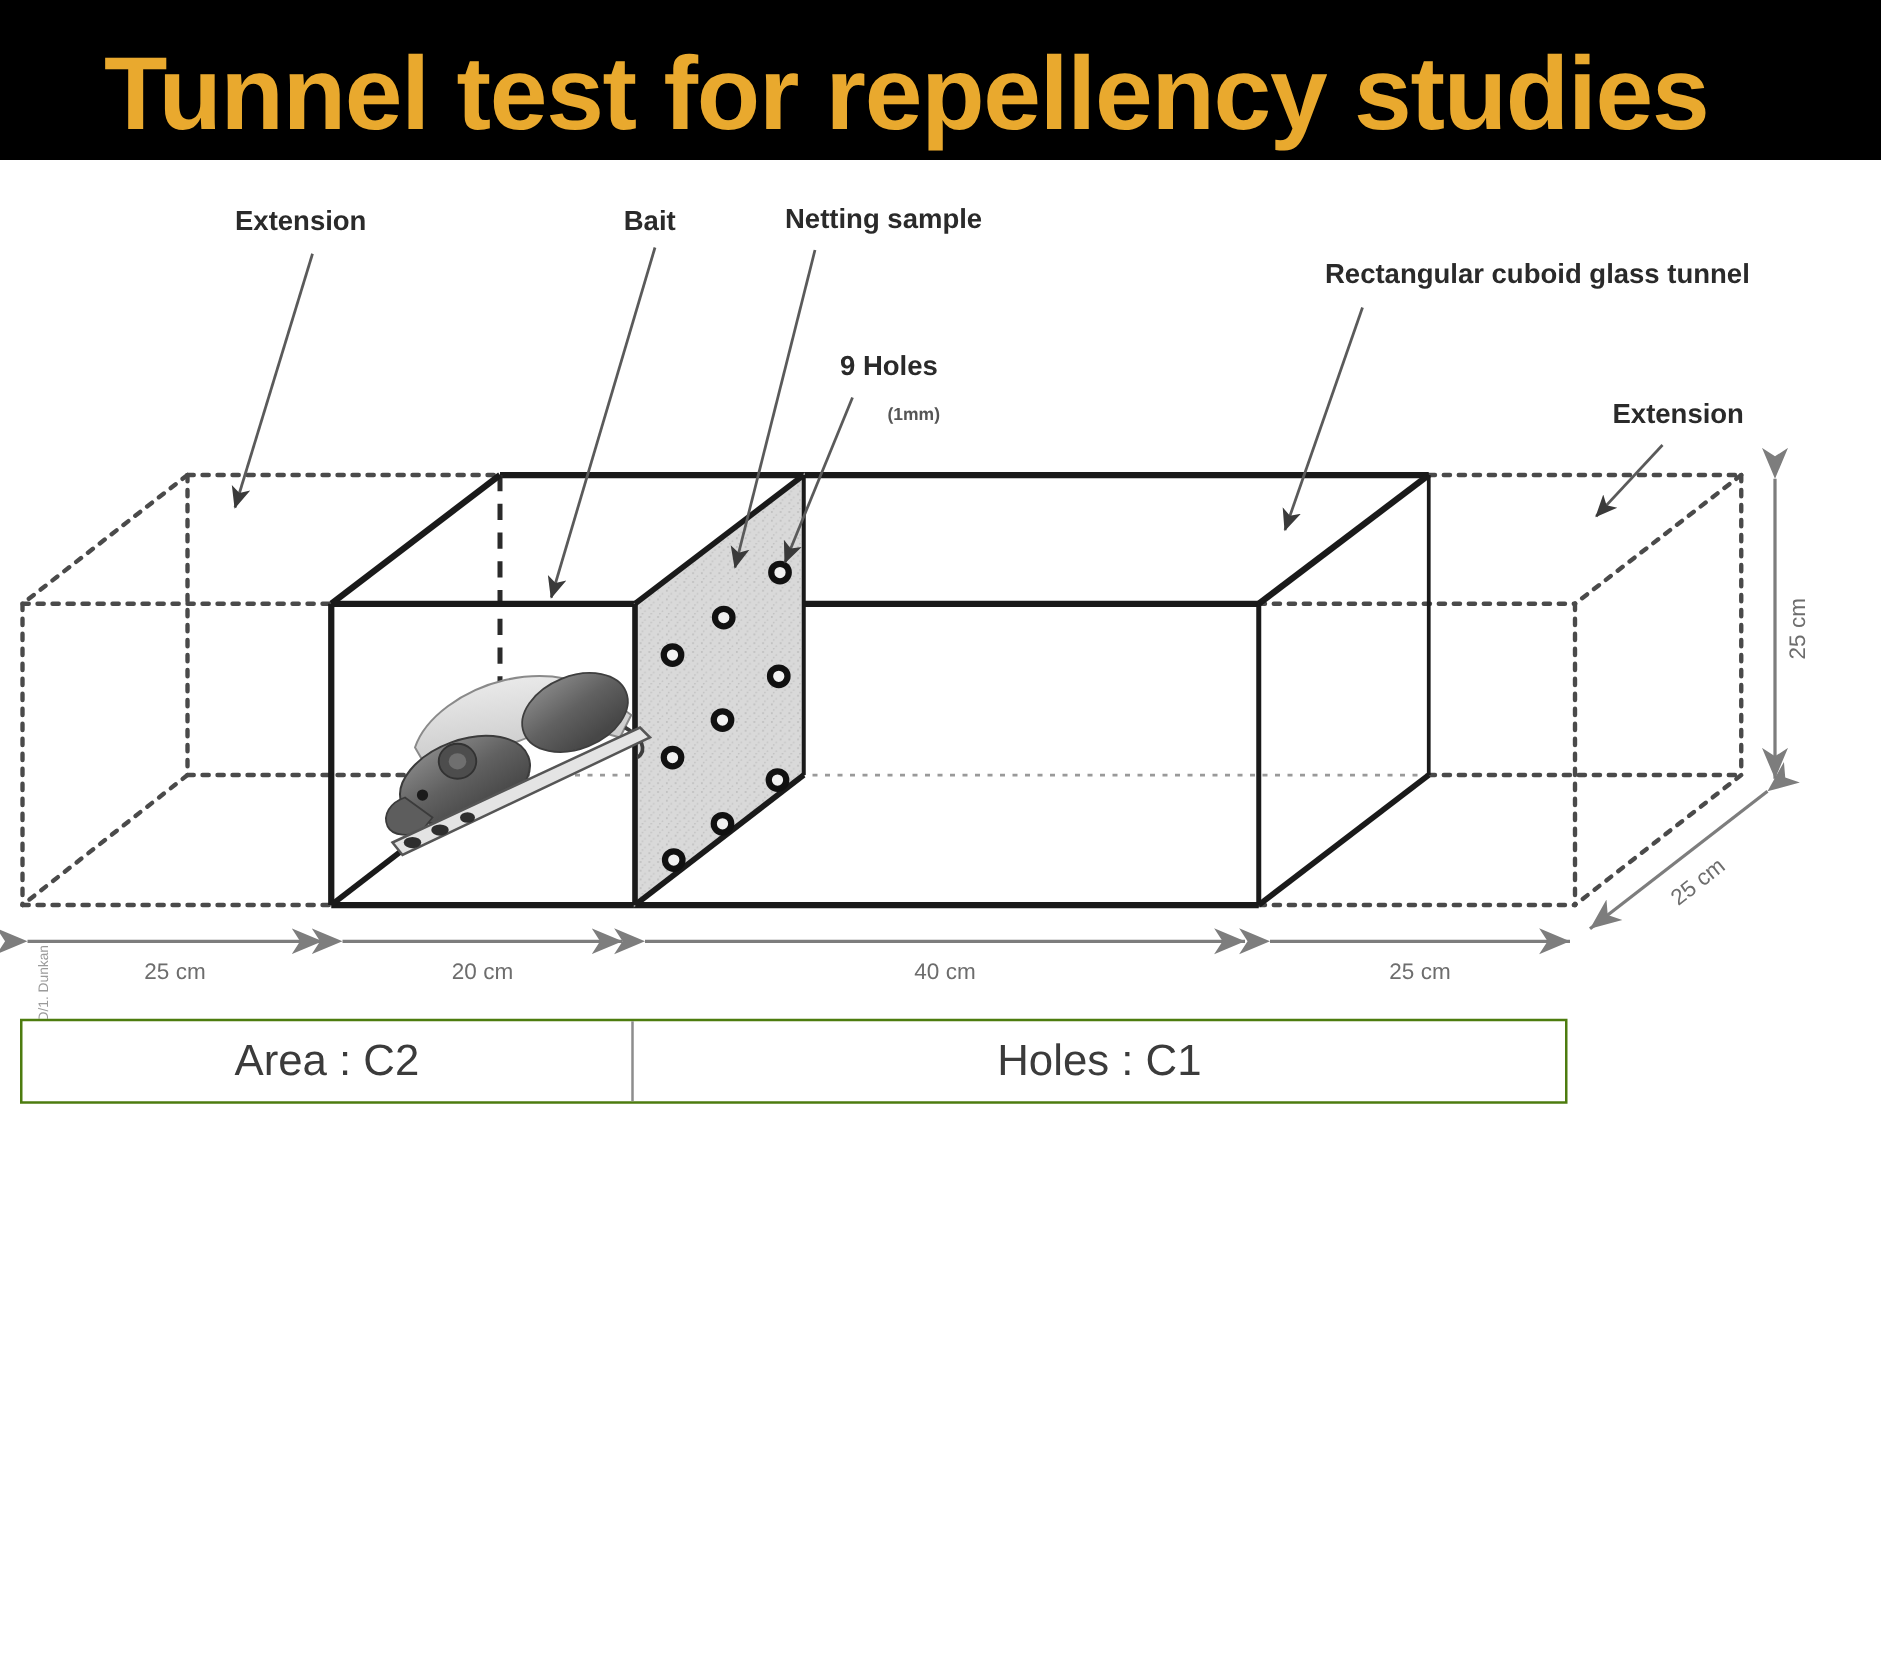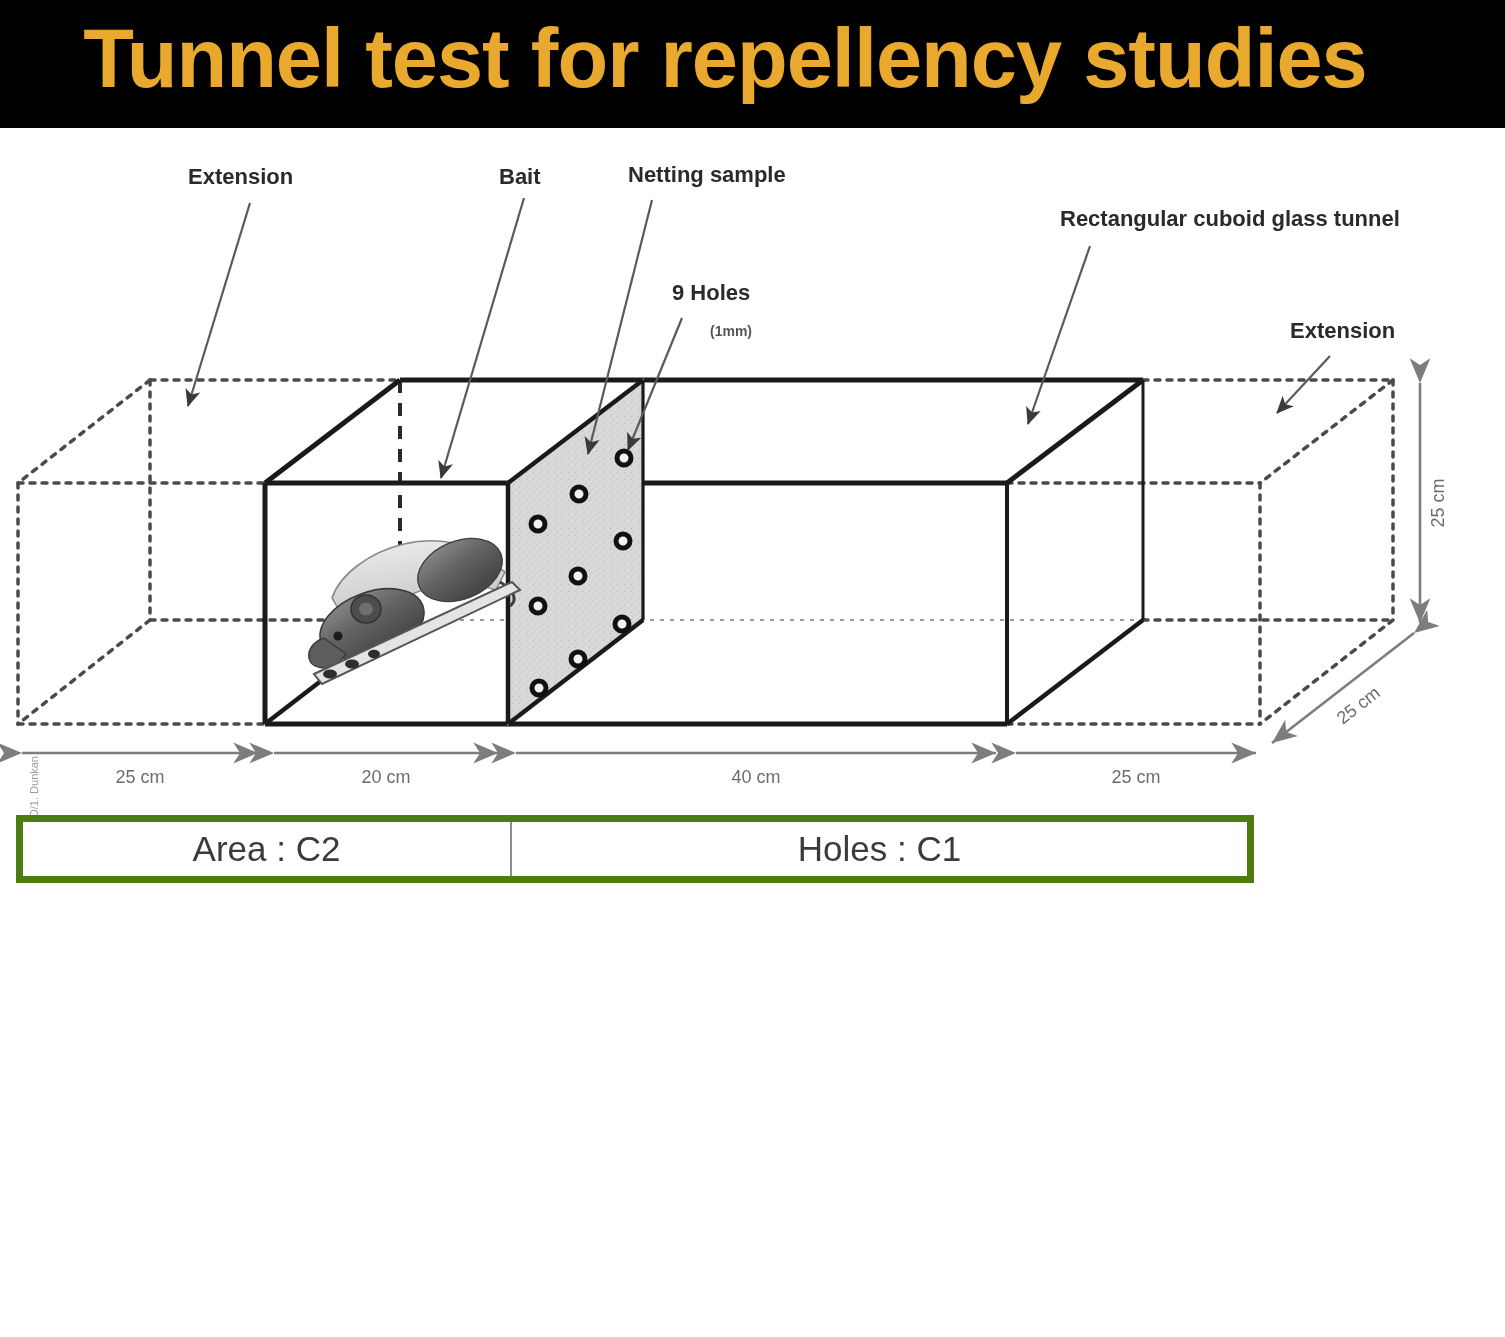--- a/index.html
+++ b/index.html
@@ -26,21 +26,21 @@
     left: 0;
     top: 0;
     width: 1505px;
     height: 128px;
     background: #000000;
     overflow: hidden;
   }
   #title-text {
     position: absolute;
     left: 0;
-    top: 0;
+    top: 16px;
     width: 1450px;
     height: 128px;
     line-height: 118px;
     text-align: center;
     color: #e9a92e;
     font-family: "Liberation Sans", sans-serif;
     font-weight: bold;
     font-size: 83px;
     letter-spacing: -1px;
     white-space: nowrap;
@@ -77,21 +77,21 @@
     fill: #9a9a9a;
   }
   
   #area-table {
     position: absolute;
     left: 16px;
     top: 815px;
     width: 1238px;
     height: 68px;
     display: flex;
-    border: 7px solid #4d7c0f;
+    border: 2px solid #4d7c0f;
     background: #ffffff;
     box-sizing: border-box;
   }
   .area-cell {
     display: flex;
     align-items: center;
     justify-content: center;
     font-family: "Liberation Sans", sans-serif;
     font-size: 35px;
     color: #3b3b3b;

